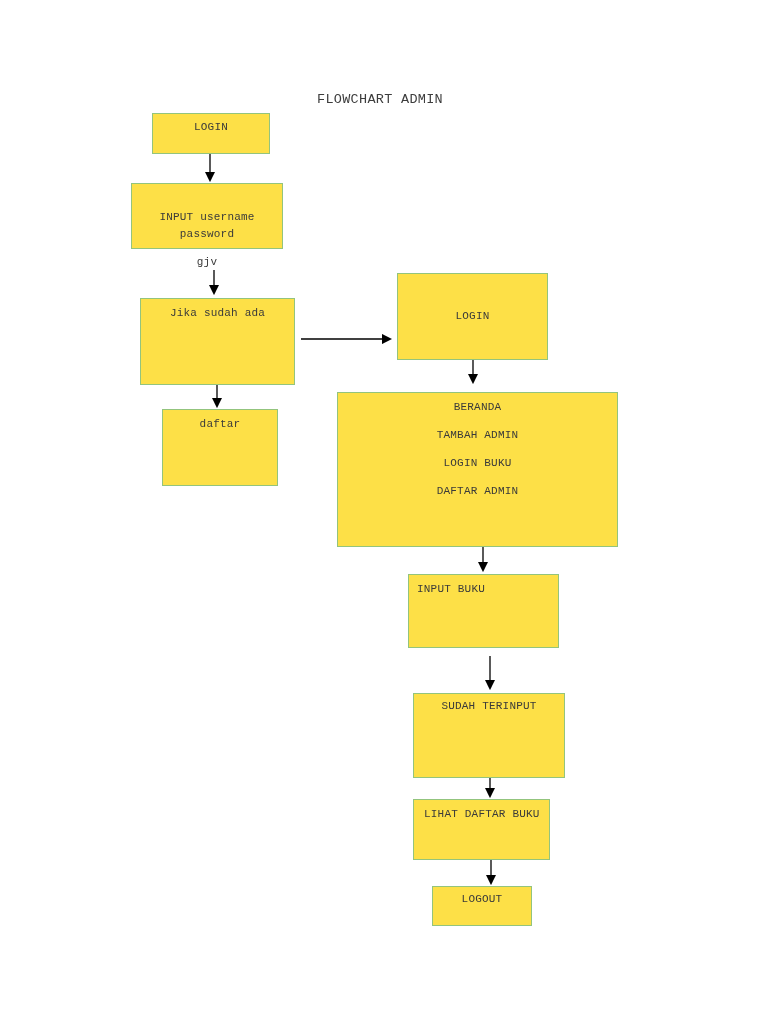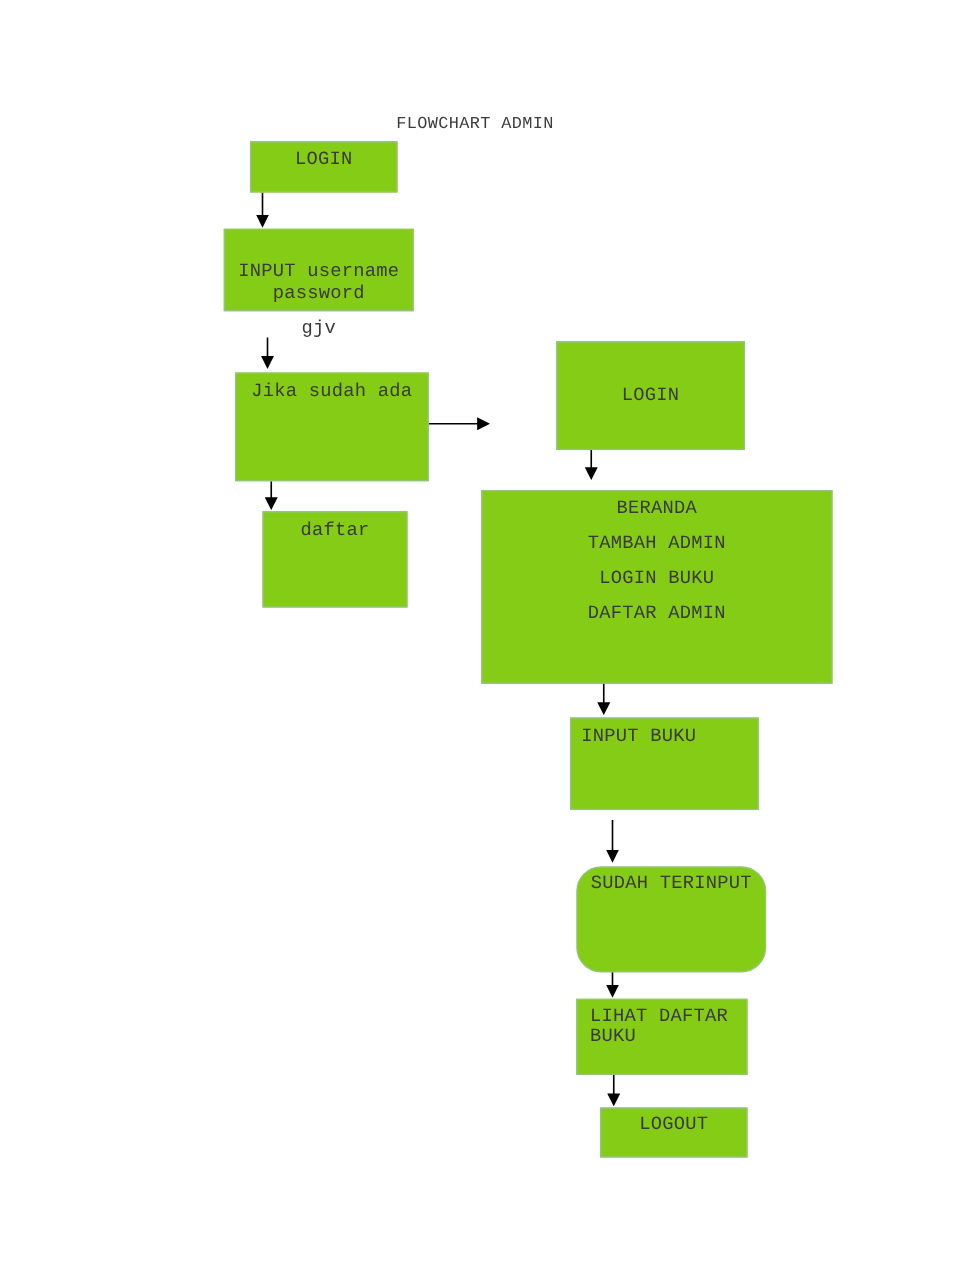--- a/index.html
+++ b/index.html
@@ -22,42 +22,41 @@
     top: 92px;
     font-size: 13.5px;
     letter-spacing: 0.3px;
     color: #3d3d3d;
     white-space: nowrap;
   }
   .node {
     position: absolute;
     box-sizing: border-box;
     border: 1.5px solid #93c47d;
-    background: #84cc16;
-    font-size: 15px;
+    background: #fde047;
+    font-size: 11px;
     line-height: 17px;
     letter-spacing: 0.2px;
     color: #3a3a3a;
-    margin-left: 48px;
   }
   .txt-center { text-align: center; }
   .txt-left   { text-align: left; }
 
   .node-login-top      { left: 152px; top: 113px; width: 118px; height: 41px; padding-top: 5px; }
   .node-input-cred     { left: 131px; top: 183px; width: 152px; height: 66px; padding-top: 25px; }
   .node-input-cred .line-gjv { margin-top: 11px; }
   .node-jika           { left: 140px; top: 298px; width: 155px; height: 87px; padding-top: 6px; }
   .node-daftar         { left: 162px; top: 409px; width: 116px; height: 77px; padding-top: 6px; }
   .node-login-right    { left: 397px; top: 273px; width: 151px; height: 87px;
                          display: flex; align-items: center; justify-content: center; }
   .node-beranda        { left: 337px; top: 392px; width: 281px; height: 155px; line-height: 28px; }
   .node-input-buku     { left: 408px; top: 574px; width: 151px; height: 74px; padding: 6px 0 0 8px; }
-  .node-sudah          { left: 413px; top: 693px; width: 152px; height: 85px; padding-top: 4px; border-radius: 20px; }
+  .node-sudah          { left: 413px; top: 693px; width: 152px; height: 85px; padding-top: 4px; }
   .node-lihat          { left: 413px; top: 799px; width: 137px; height: 61px; padding: 6px 5px 0 10px; line-height: 16px; }
-  .node-logout         { left: 432px; top: 886px; width: 118px; height: 40px; padding-top: 4px; }
+  .node-logout         { left: 432px; top: 886px; width: 100px; height: 40px; padding-top: 4px; }
 
   .arrows {
     position: absolute;
     left: 0; top: 0;
     width: 768px;
     height: 1024px;
     pointer-events: none;
   }
 </style>
 </head>

